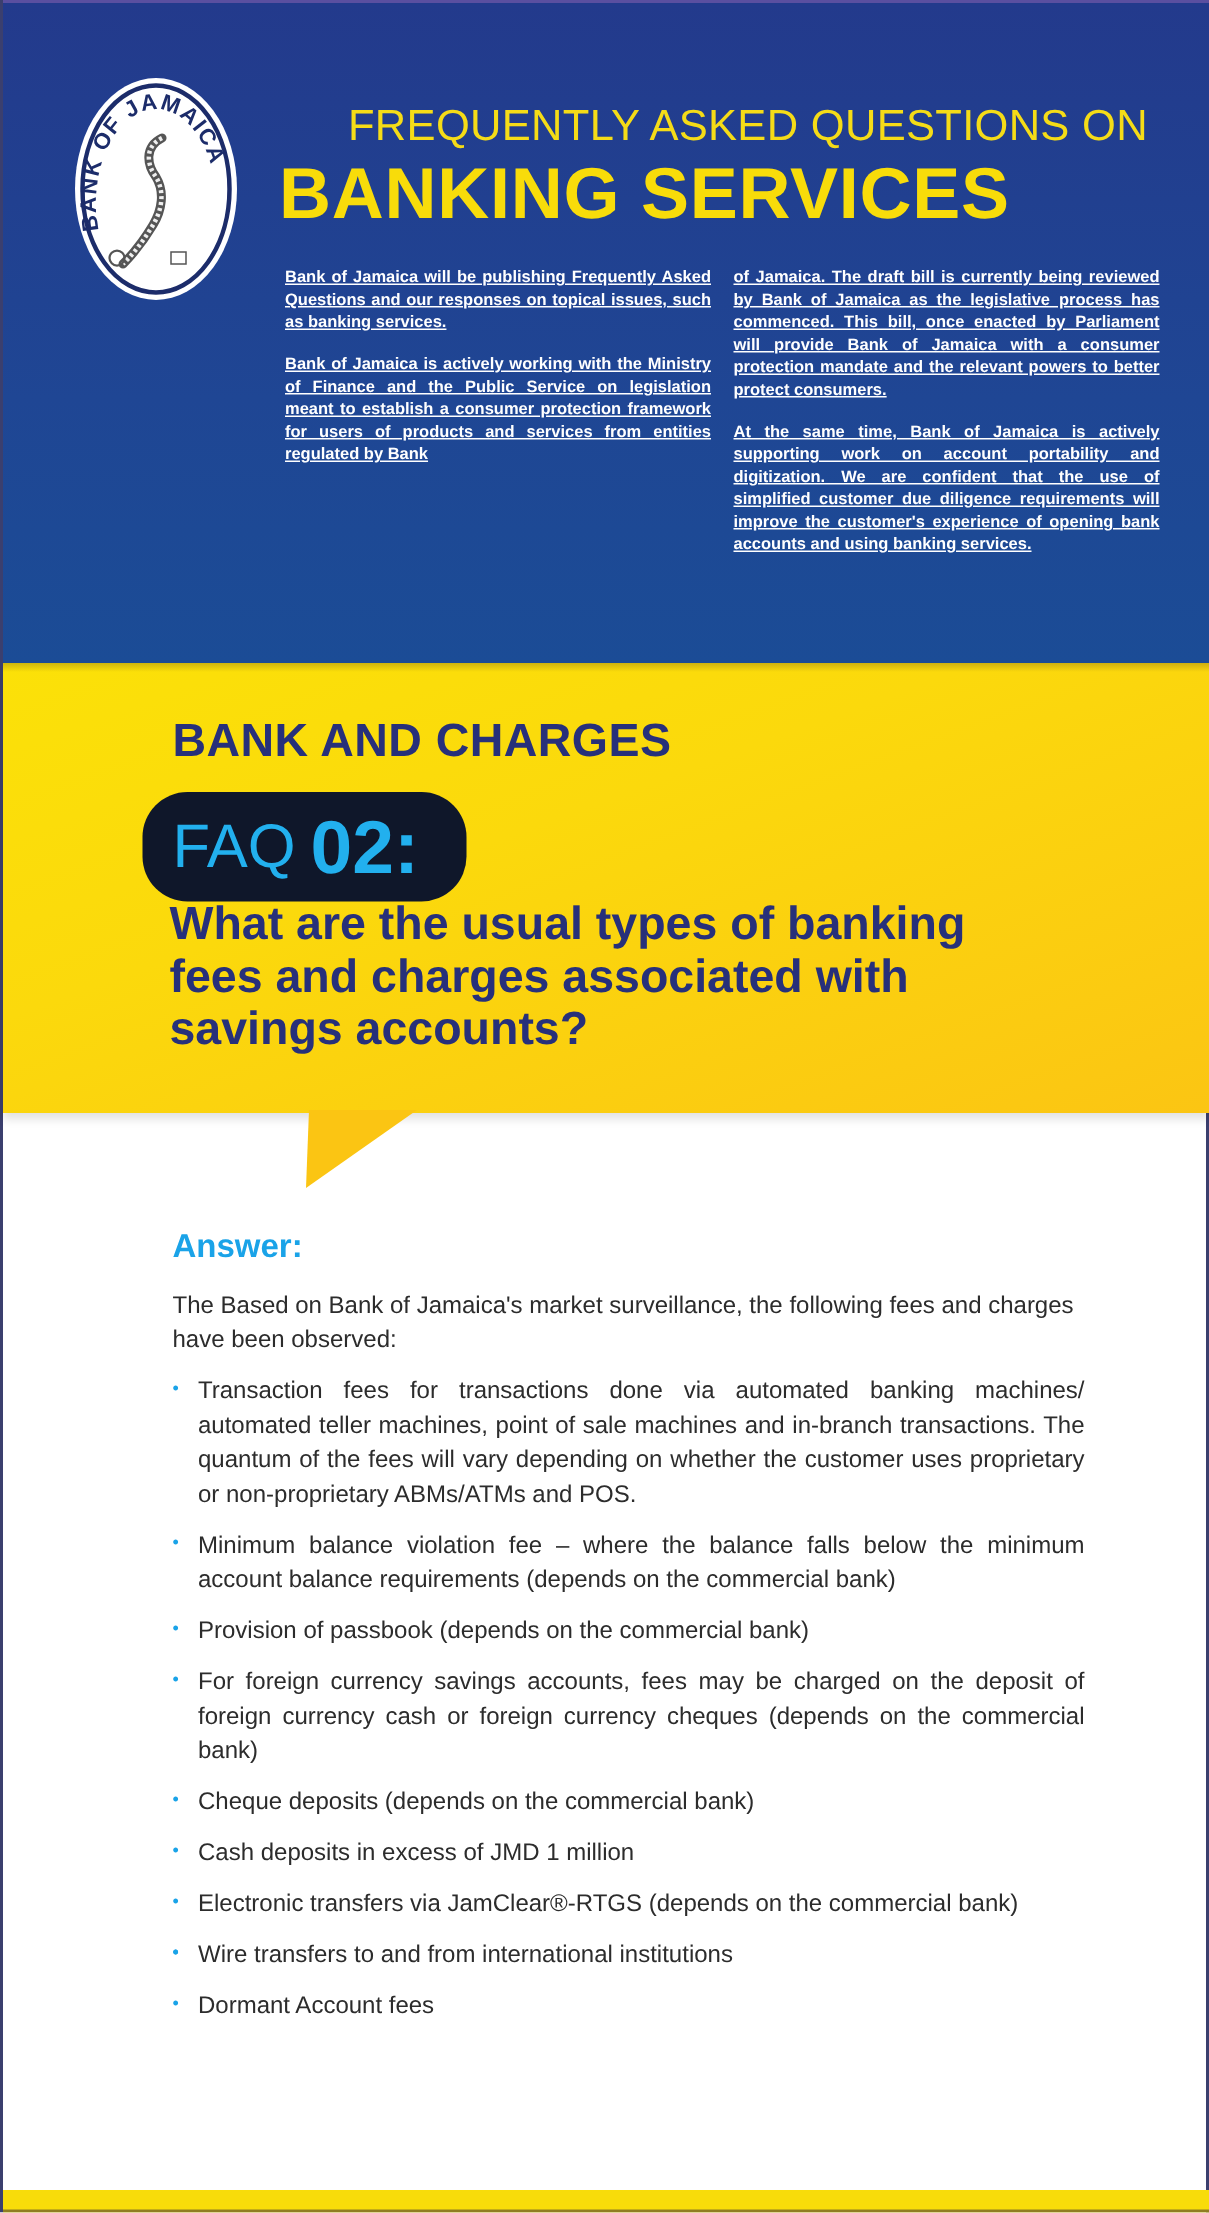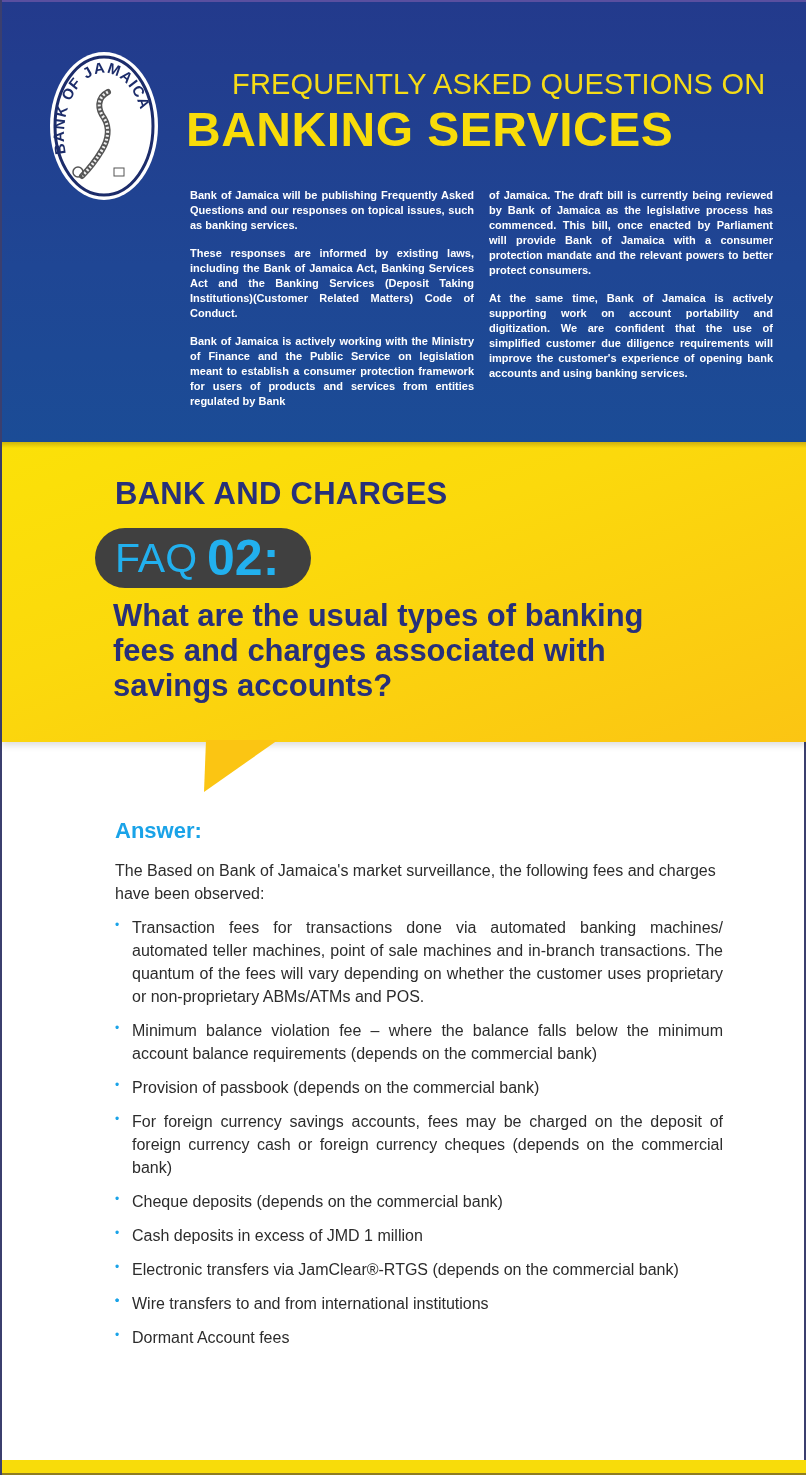--- a/index.html
+++ b/index.html
@@ -14,40 +14,40 @@
     border-top: 2px solid #5a4fa0; }
 
   .logo { position: absolute; left: 46px; top: 48px; width: 112px; height: 152px; }
   .logo svg { width: 100%; height: 100%; display: block; }
 
   .title-small { position: absolute; left: 186px; top: 66px; width: 590px;
     color: #f5dc17; font-size: 29px; letter-spacing: 0.2px; white-space: nowrap; font-weight: normal; margin-left: 44px; }
   .title-big { position: absolute; left: 184px; top: 100px; width: 600px;
     color: #f8dc0a; font-size: 48px; font-weight: bold; letter-spacing: 0.5px; white-space: nowrap; }
 
-  .intro-col { position: absolute; top: 186px; width: 284px; color: #ffffff;
-    font-size: 11px; font-weight: bold; line-height: 15px; text-align: justify; }
+  .intro-col { position: absolute; top: 176px; width: 284px; color: #ffffff;
+    font-size: 11px; font-weight: bold; line-height: 15px; text-align: justify; text-decoration: underline; }
   .intro-col.left { left: 188px; }
   .intro-col.right { left: 487px; }
   .intro-col p { margin-bottom: 13px; }
 
   
   .yellow { position: absolute; left: 0; top: 442px; width: 804px; height: 300px;
     background: linear-gradient(160deg, #fbe108 0%, #fbd90c 40%, #fbc513 100%);
     box-shadow: 0 4px 6px rgba(0,0,0,0.12); }
   .yellow-top-shadow { position: absolute; left: 0; top: 442px; width: 804px; height: 6px;
     background: linear-gradient(180deg, rgba(120,100,20,0.35), rgba(120,100,20,0)); }
   .tail { position: absolute; left: 198px; top: 740px; width: 80px; height: 55px; }
   .tail svg { display:block; }
 
   .section-title { position: absolute; left: 113px; top: 476px; color: #27307a;
     font-size: 31px; font-weight: bold; letter-spacing: 0.3px; white-space: nowrap; }
 
-  .faq-pill { position: absolute; left: 93px; top: 528px; width: 216px; height: 60px;
-    background: #404040; border-radius: 30px; display: flex; align-items: center; padding-left: 20px; }
+  .faq-pill { position: absolute; left: 93px; top: 528px; width: 216px; height: 73px;
+    background: #0f172a; border-radius: 30px; display: flex; align-items: center; padding-left: 20px; }
   .faq-pill .faq-label { color: #22b0ee; font-size: 41px; font-weight: normal; }
   .faq-pill .faq-num { color: #22b0ee; font-size: 50px; font-weight: bold; margin-left: 10px; text-align: right; }
 
   .question { position: absolute; left: 111px; top: 598px; width: 540px; color: #27307a;
     font-size: 31px; font-weight: bold; line-height: 35px; }
 
   
   .answer-heading { position: absolute; left: 113px; top: 818px; color: #1aa3e8;
     font-size: 22px; font-weight: bold; }
   .answer-intro { position: absolute; left: 113px; top: 859px; width: 608px; color: #2c2c2c;
@@ -82,21 +82,20 @@
         <circle cx="30" cy="122" r="5" fill="none" stroke="#555" stroke-width="1.5"></circle>
         <rect x="66" y="118" width="10" height="8" fill="none" stroke="#555" stroke-width="1"></rect>
       </svg>
     </div>
 
     <div class="title-small">FREQUENTLY ASKED QUESTIONS ON</div>
     <div class="title-big">BANKING SERVICES</div>
 
     <div class="intro-col left">
       <p>Bank of Jamaica will be publishing Frequently Asked Questions and our responses on topical issues, such as banking services.</p>
-      <p>These responses are informed by existing laws, including the Bank of Jamaica Act, Banking Services Act and the Banking Services (Deposit Taking Institutions)(Customer Related Matters) Code of Conduct.</p>
       <p>Bank of Jamaica is actively working with the Ministry of Finance and the Public Service on legislation meant to establish a consumer protection framework for users of products and services from entities regulated by Bank</p>
     </div>
     <div class="intro-col right">
       <p>of Jamaica. The draft bill is currently being reviewed by Bank of Jamaica as the legislative process has commenced. This bill, once enacted by Parliament will provide Bank of Jamaica with a consumer protection mandate and the relevant powers to better protect consumers.</p>
       <p>At the same time, Bank of Jamaica is actively supporting work on account portability and digitization. We are confident that the use of simplified customer due diligence requirements will improve the customer's experience of opening bank accounts and using banking services.</p>
     </div>
   </div>
 
   <div class="yellow"></div>
   <div class="yellow-top-shadow"></div>

